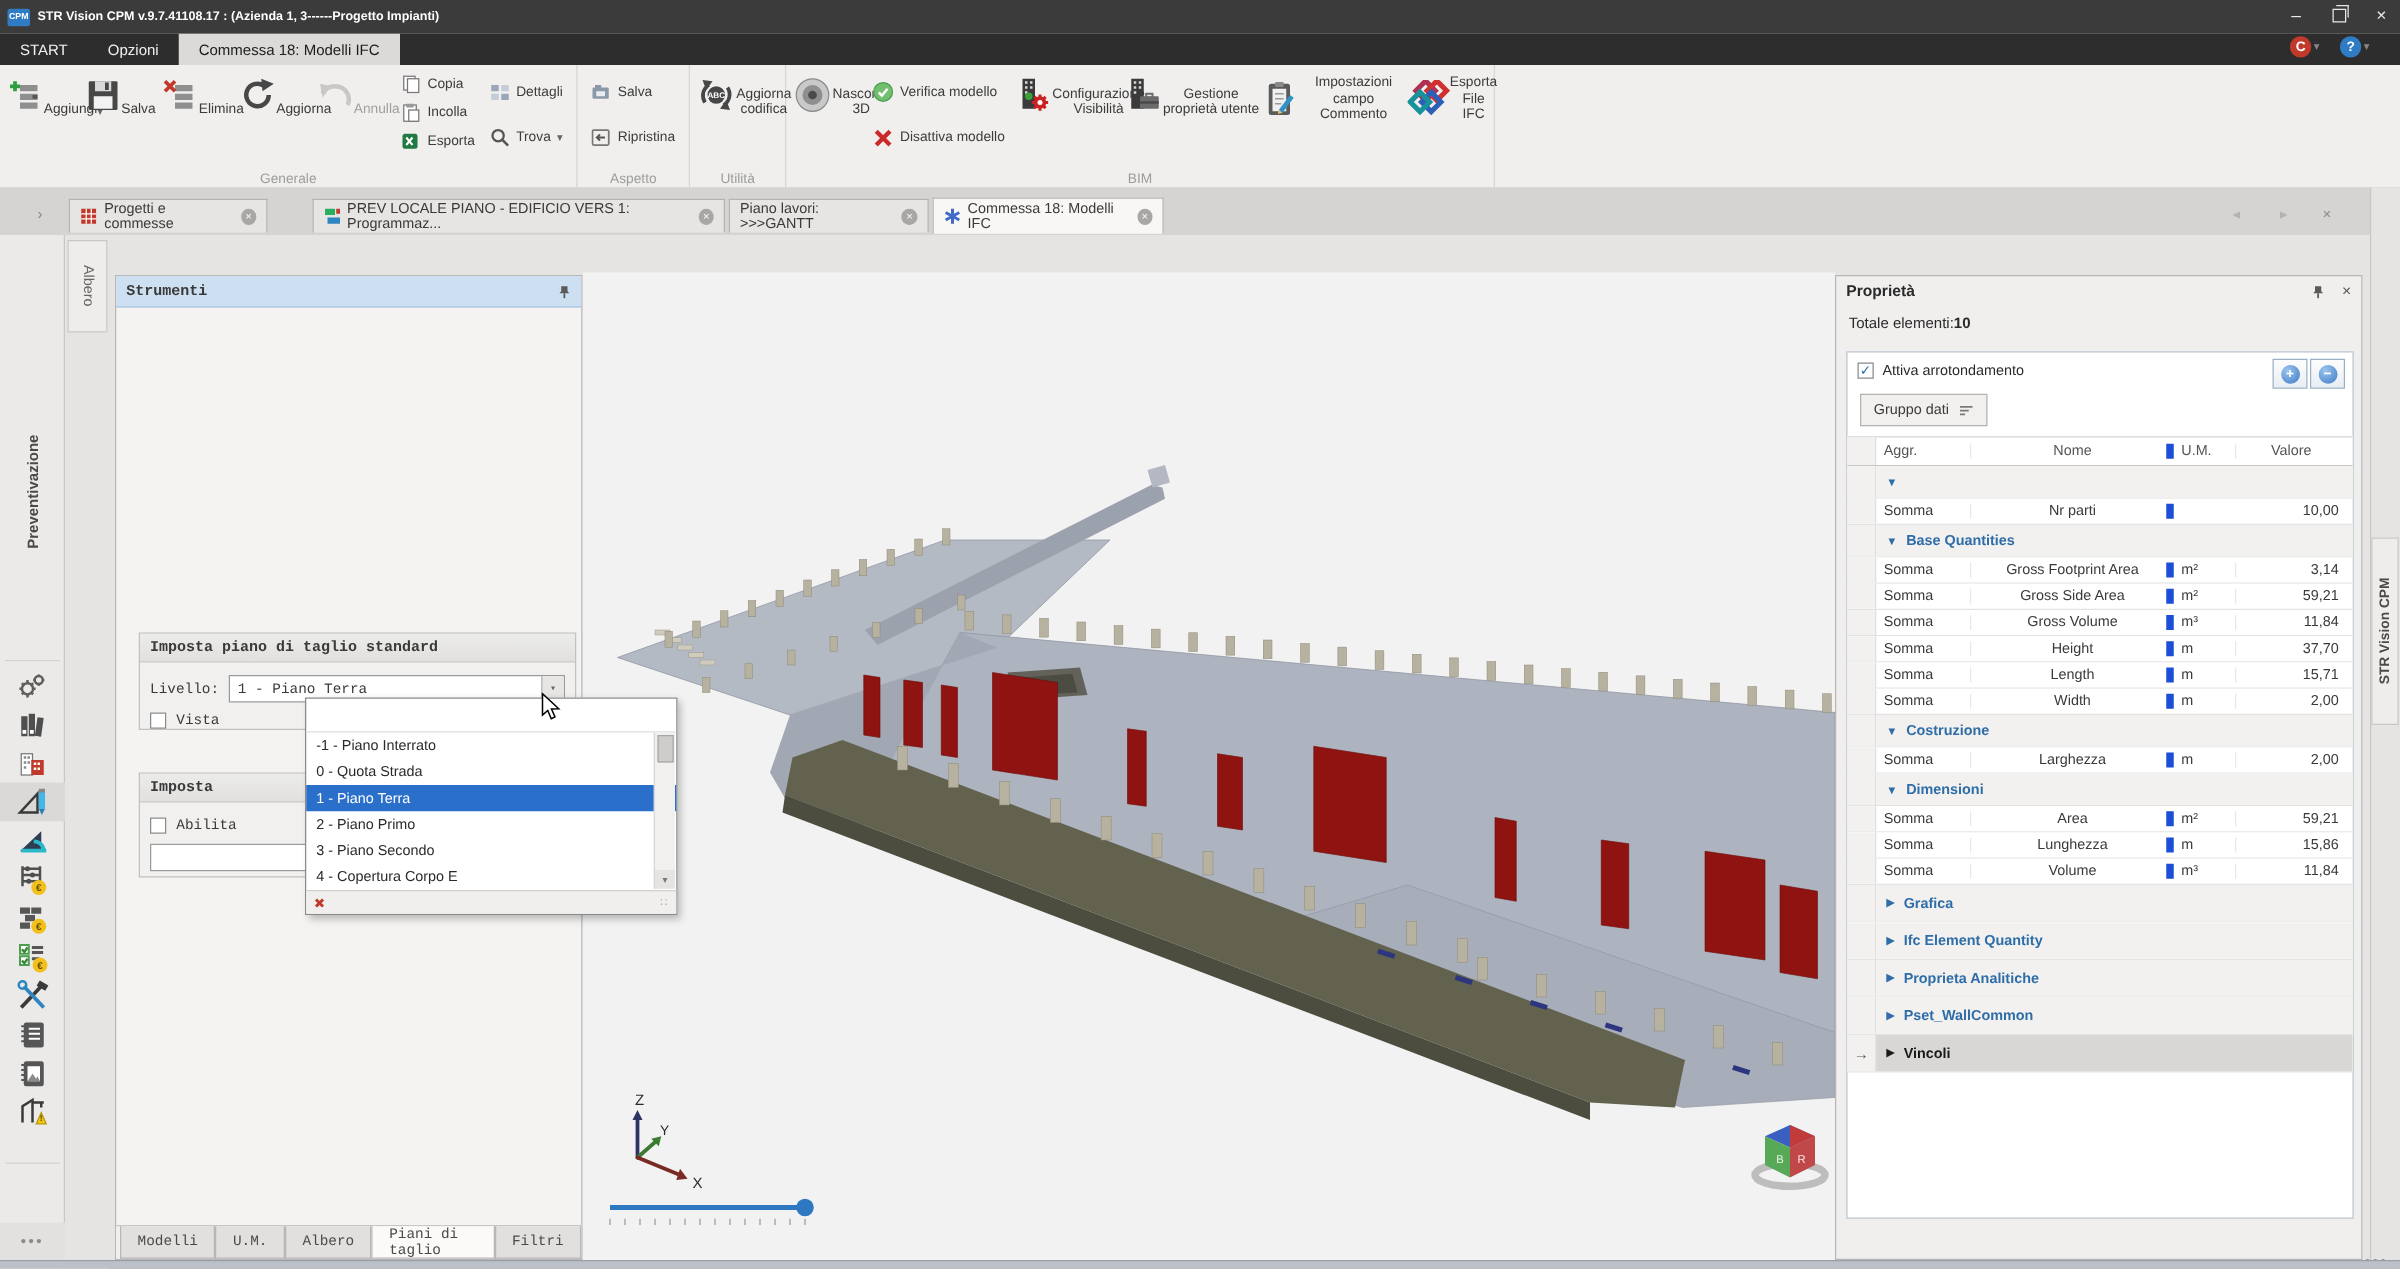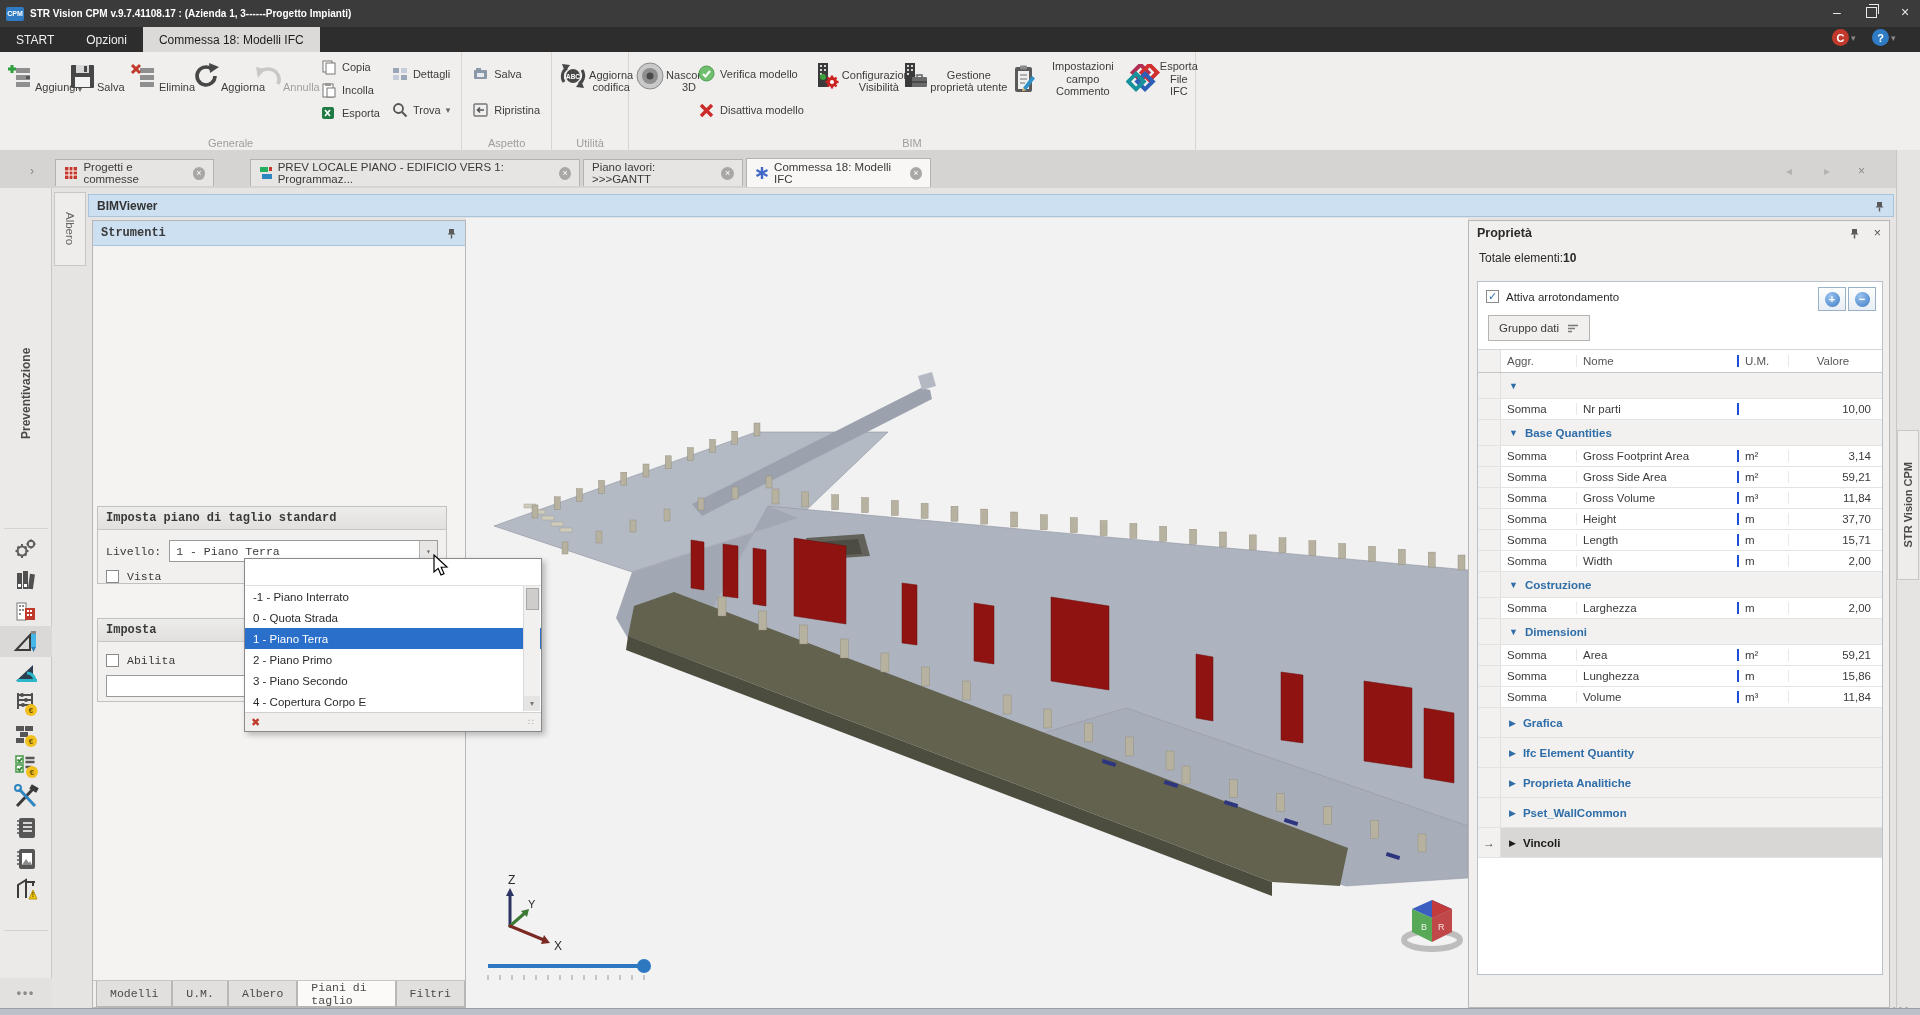--- a/index.html
+++ b/index.html
@@ -53,21 +53,21 @@
   .albero-strip{left:52px;top:188px;width:36px;height:827px;background:#e6e4e2;}
   .albero-tab{position:absolute;left:2px;top:4px;width:30px;height:72px;background:#efedeb;border:1px solid #c9c7c5;
               display:flex;align-items:center;justify-content:center;color:#666;font-size:11.5px;}
   
   .bimbar{left:88px;top:194px;width:1806px;height:23px;background:#cde0f2;border:1px solid #aac4dd;box-sizing:border-box;
           display:flex;align-items:center;justify-content:space-between;padding:0 8px;}
   .bimbar .t{font-weight:bold;color:#333;font-size:12px;}
   
   .strumenti{left:92px;top:220px;width:374px;height:788px;background:#f4f3f1;border:1px solid #b9b7b5;box-sizing:border-box;font-family:Liberation Mono, monospace;}
   .phdr{height:24px;background:#cde0f2;border-bottom:1px solid #aac4dd;display:flex;align-items:center;justify-content:space-between;padding:0 8px;font-weight:bold;color:#3a3a3a;}
-  .groupbox{position:absolute;left:4px;width:348px;border:1px solid #c3c1bf;background:#f1f0ee;}
+  .groupbox{position:absolute;left:18px;width:348px;border:1px solid #c3c1bf;background:#f1f0ee;}
   .gb-hdr{height:22px;background:linear-gradient(#ececea,#e2e0de);border-bottom:1px solid #c9c7c5;display:flex;align-items:center;padding:0 8px;font-weight:bold;color:#3a3a3a;font-size:12px;}
   .fldrow{display:flex;align-items:center;gap:8px;padding:10px 8px 4px 8px;font-size:11.5px;color:#3a3a3a;}
   .combo{flex:1;height:20px;background:#fff;border:1px solid #9a9a9a;display:flex;align-items:center;position:relative;font-size:11.5px;}
   .combo .val{padding-left:6px;}
   .combo .btn{position:absolute;right:0;top:0;width:17px;height:100%;background:#e8e6e4;border-left:1px solid #b5b3b1;display:flex;align-items:center;justify-content:center;color:#666;font-size:8px;}
   .cbx{width:13px;height:13px;background:#fff;border:1px solid #8a8a8a;display:inline-flex;align-items:center;justify-content:center;font-size:11px;color:#2f6fad;box-sizing:border-box;}
   .stabs{position:absolute;left:0;bottom:0;width:100%;height:27px;background:#f0efed;border-top:1px solid #c9c7c5;display:flex;padding-left:3px;box-sizing:border-box;}
   .stab{height:100%;display:flex;align-items:center;padding:0 13px;font-size:11.5px;color:#4a4a4a;background:#e2e0de;border:1px solid #b9b7b5;border-top:none;box-sizing:border-box;}
   .stab.active{background:#fbfaf9;font-weight:normal;}
   
@@ -89,21 +89,21 @@
   .tot-row{display:flex;align-items:center;padding:6px 10px;color:#2a2a2a;font-size:12px;}
   .innerbox{position:absolute;left:8px;top:60px;width:404px;height:916px;max-height:692px;background:#fff;border:1px solid #b9c2cc;}
   .chk-row{display:flex;align-items:center;gap:7px;padding:8px 8px 6px 8px;font-size:11.5px;color:#2a2a2a;position:relative;}
   .pmbtn{width:26px;height:22px;border:1px solid #9ab0c6;background:linear-gradient(#fdfdfd,#e8eef5);display:flex;align-items:center;justify-content:center;position:absolute;top:5px;}
   .bluecirc{width:15px;height:15px;border-radius:50%;background:radial-gradient(circle at 35% 30%,#9cc4ee,#3d7bc6);color:#fff;font-size:11px;font-weight:bold;display:flex;align-items:center;justify-content:center;line-height:1;}
   .chip{margin:6px 0 8px 10px;display:inline-flex;align-items:center;gap:8px;height:24px;padding:0 10px;background:#f1f0ee;border:1px solid #b5b3b1;font-size:11.5px;color:#3a3a3a;}
   .thead{display:flex;border-top:1px solid #d5d5d5;border-bottom:1px solid #c5c5c5;height:22px;align-items:center;color:#555;font-size:11.5px;background:#fff;}
   .trow{display:flex;height:20px;align-items:center;border-bottom:1px solid #e3e3e3;font-size:11.5px;color:#3a3a3a;background:#fff;}
   .cgut{width:22px;align-self:stretch;background:#f2f1ef;border-right:1px solid #e0e0e0;display:flex;align-items:center;justify-content:center;color:#555;}
   .c1{width:76px;padding-left:6px;border-right:1px solid #e8e8e8;box-sizing:border-box;}
-  .c2{width:162px;padding-left:6px;border-right:2px solid #1d4ed8;box-sizing:border-box;}
+  .c2{width:162px;padding-left:6px;border-right:6px solid #1d4ed8;box-sizing:border-box;text-align:center;}
   .c3{width:50px;padding-left:6px;border-right:1px solid #e8e8e8;box-sizing:border-box;}
   .c4{width:88px;padding-right:6px;text-align:right;box-sizing:border-box;}
   .tgroup{display:flex;height:25px;align-items:center;border-bottom:1px solid #e3e3e3;background:#fff;}
   .gcell{flex:1;align-self:stretch;display:flex;align-items:center;gap:7px;background:#f2f1ef;padding-left:8px;font-weight:bold;color:#2e6da8;font-size:11.5px;}
   .tgroup.tall{height:29px;}
   .tgroup.sel .gcell{background:#d8d7d5;color:#1a1a1a;}
   .garr{color:#2e6da8;font-size:9px;}
   .tgroup.sel .garr{color:#1a1a1a;}
   .ptabs{position:absolute;left:0;bottom:0;width:100%;height:26px;display:flex;background:#e2e0de;border-top:1px solid #b9b7b5;}
   .ptab{flex:1;display:flex;align-items:center;padding-left:12px;font-size:11.5px;color:#3a3a3a;border-right:1px solid #b9b7b5;background:#dbd9d7;}
@@ -567,27 +567,20 @@
     <div class="sb-div" style="top:742px;"></div>
     <div class="sb-dots">•••</div>
   </div>
 
   <div class="abs albero-strip">
     <div class="albero-tab">
         <span class="vtext-down">Albero</span>
       </div>
   </div>
 
-  <div class="abs bimbar">
-    <span class="t">BIMViewer</span>
-    <svg width="11" height="12" class="pin">
-        <path d="M3 2h5v4l1.5 1.5h-8L3 6z" fill="#5a5a5a"></path>
-        <line x1="5.5" y1="7.5" x2="5.5" y2="11.5" stroke="#5a5a5a" stroke-width="1.4"></line>
-      </svg>
-  </div>
 
   <div class="abs viewport">
     <svg width="1002" height="790" viewBox="0 0 1002 790">
 
       <polygon points="28,308 290,214 422,214 332,300 166,354" fill="#b4bac4" stroke="#8e93a0" stroke-width="0.6"></polygon>
 
       <polygon points="240,402 302,288 1002,352 1002,642 854,624 164,424" fill="#aeb4bf" stroke="#8e93a0" stroke-width="0.6"></polygon>
       <polygon points="166,354 332,300 302,288 240,402 164,424 150,400" fill="#a2a8b3"></polygon>
 
       <polygon points="560,520 660,490 1002,608 1002,660 880,668 548,560" fill="#a8aeb9" stroke="#8e93a0" stroke-width="0.5"></polygon>

